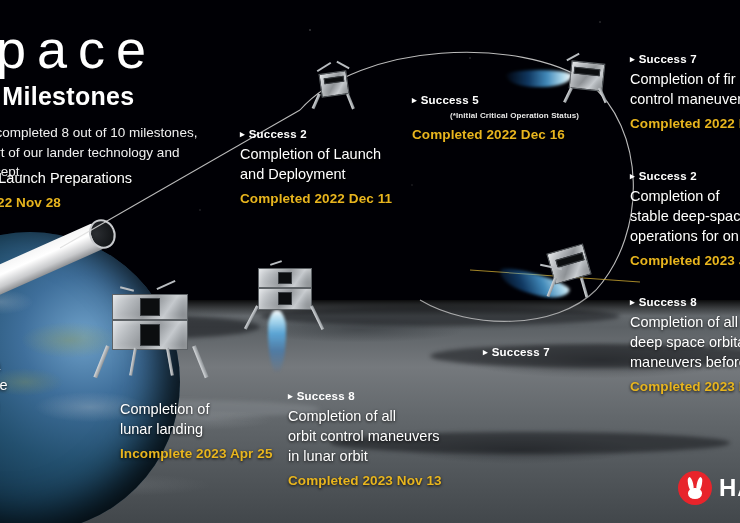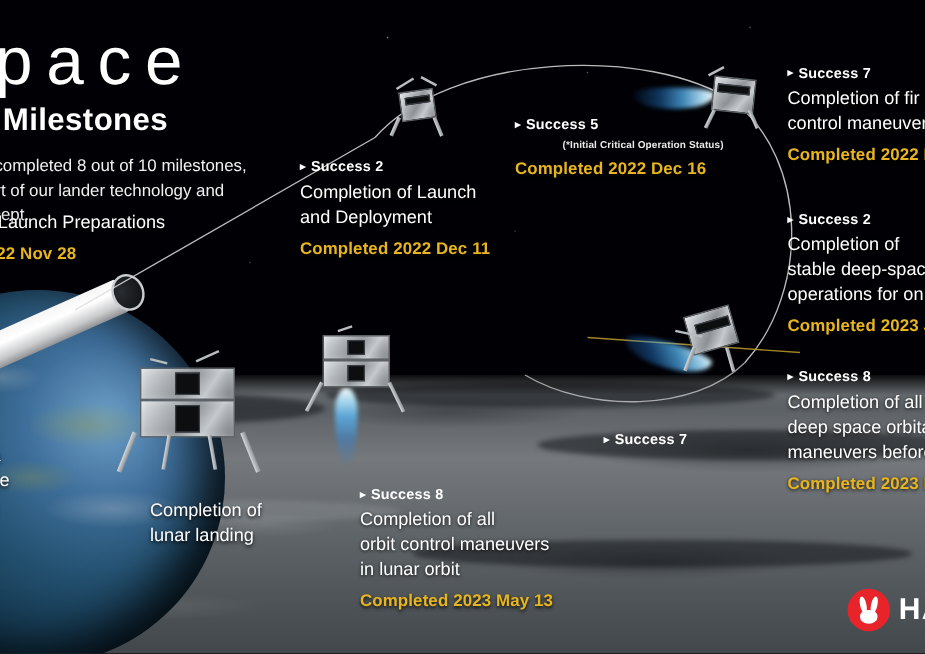--- a/index.html
+++ b/index.html
@@ -394,26 +394,27 @@
 
   <div class="milestone" style="left:483px; top:346px; width:180px;">
     <div class="ms-head"><span class="tri">▸</span><span>Success 7</span></div>
   </div>
 
   <div class="milestone" style="left:288px; top:390px; width:200px;">
     <div class="ms-head"><span class="tri">▸</span><span>Success 8</span></div>
     <div class="ms-body">Completion of all
 orbit control maneuvers
 in lunar orbit</div>
-    <div class="ms-status">Completed 2023 May 13</div>
+    <div class="ms-status">Completed 2023 Nov 13</div>
   </div>
 
   <div class="milestone" style="left:120px; top:399px; width:180px;">
     <div class="ms-body">Completion of
 lunar landing</div>
+    <div class="ms-status">Incomplete 2023 Apr 25</div>
   </div>
 
   <div class="milestone" style="left:-48px; top:355px; width:150px;">
     <div class="ms-body">ent of a
 em state
 landing</div>
   </div>
 
   <div class="logo">
     <div class="logo-mark">

